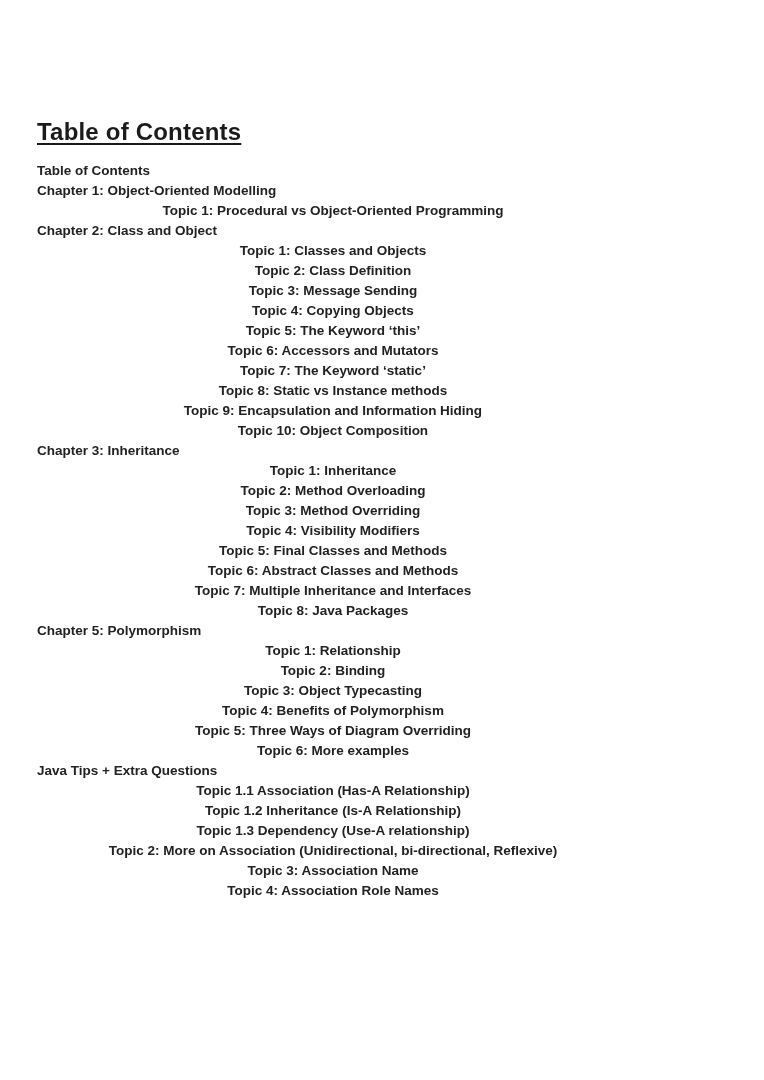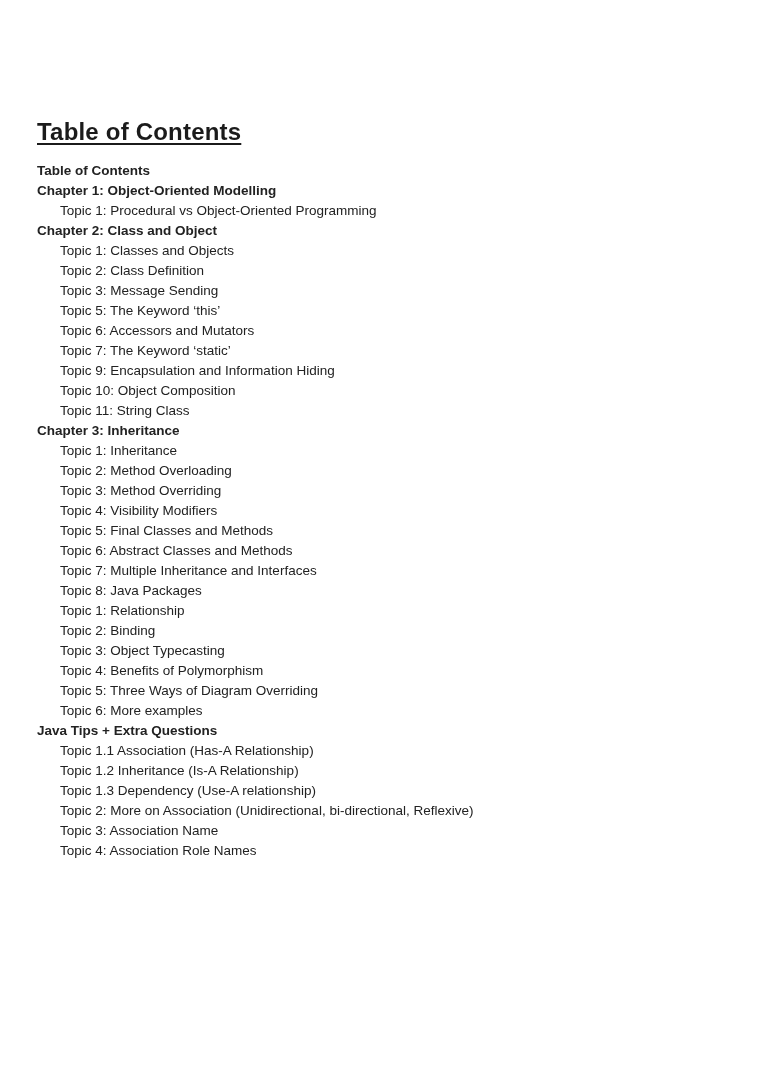--- a/index.html
+++ b/index.html
@@ -31,52 +31,55 @@
     font-size: 13.5px;
     line-height: 20px;
     color: #222222;
   }
   .toc-entry { white-space: nowrap; }
   .toc-entry.level-0 {
     font-weight: bold;
     margin-left: 0;
   }
   .toc-entry.level-1 {
-    font-weight: normal;
+    font-weight: bold;
     margin-left: 23px;
+    text-align: center;
   }
 </style>
 </head>
 <body>
 
 <div class="page">
   <h1 class="doc-title">Table of Contents</h1>
   <div class="toc-list">
       <div class="toc-entry level-0">Table of Contents</div>
       <div class="toc-entry level-0">Chapter 1: Object-Oriented Modelling</div>
       <div class="toc-entry level-1">Topic 1: Procedural vs Object-Oriented Programming</div>
       <div class="toc-entry level-0">Chapter 2: Class and Object</div>
       <div class="toc-entry level-1">Topic 1: Classes and Objects</div>
       <div class="toc-entry level-1">Topic 2: Class Definition</div>
       <div class="toc-entry level-1">Topic 3: Message Sending</div>
+      <div class="toc-entry level-1">Topic 4: Copying Objects</div>
       <div class="toc-entry level-1">Topic 5: The Keyword ‘this’</div>
       <div class="toc-entry level-1">Topic 6: Accessors and Mutators</div>
       <div class="toc-entry level-1">Topic 7: The Keyword ‘static’</div>
+      <div class="toc-entry level-1">Topic 8: Static vs Instance methods</div>
       <div class="toc-entry level-1">Topic 9: Encapsulation and Information Hiding</div>
       <div class="toc-entry level-1">Topic 10: Object Composition</div>
-      <div class="toc-entry level-1">Topic 11: String Class</div>
       <div class="toc-entry level-0">Chapter 3: Inheritance</div>
       <div class="toc-entry level-1">Topic 1: Inheritance</div>
       <div class="toc-entry level-1">Topic 2: Method Overloading</div>
       <div class="toc-entry level-1">Topic 3: Method Overriding</div>
       <div class="toc-entry level-1">Topic 4: Visibility Modifiers</div>
       <div class="toc-entry level-1">Topic 5: Final Classes and Methods</div>
       <div class="toc-entry level-1">Topic 6: Abstract Classes and Methods</div>
       <div class="toc-entry level-1">Topic 7: Multiple Inheritance and Interfaces</div>
       <div class="toc-entry level-1">Topic 8: Java Packages</div>
+      <div class="toc-entry level-0">Chapter 5: Polymorphism</div>
       <div class="toc-entry level-1">Topic 1: Relationship</div>
       <div class="toc-entry level-1">Topic 2: Binding</div>
       <div class="toc-entry level-1">Topic 3: Object Typecasting</div>
       <div class="toc-entry level-1">Topic 4: Benefits of Polymorphism</div>
       <div class="toc-entry level-1">Topic 5: Three Ways of Diagram Overriding</div>
       <div class="toc-entry level-1">Topic 6: More examples</div>
       <div class="toc-entry level-0">Java Tips + Extra Questions</div>
       <div class="toc-entry level-1">Topic 1.1 Association (Has-A Relationship)</div>
       <div class="toc-entry level-1">Topic 1.2 Inheritance (Is-A Relationship)</div>
       <div class="toc-entry level-1">Topic 1.3 Dependency (Use-A relationship)</div>

